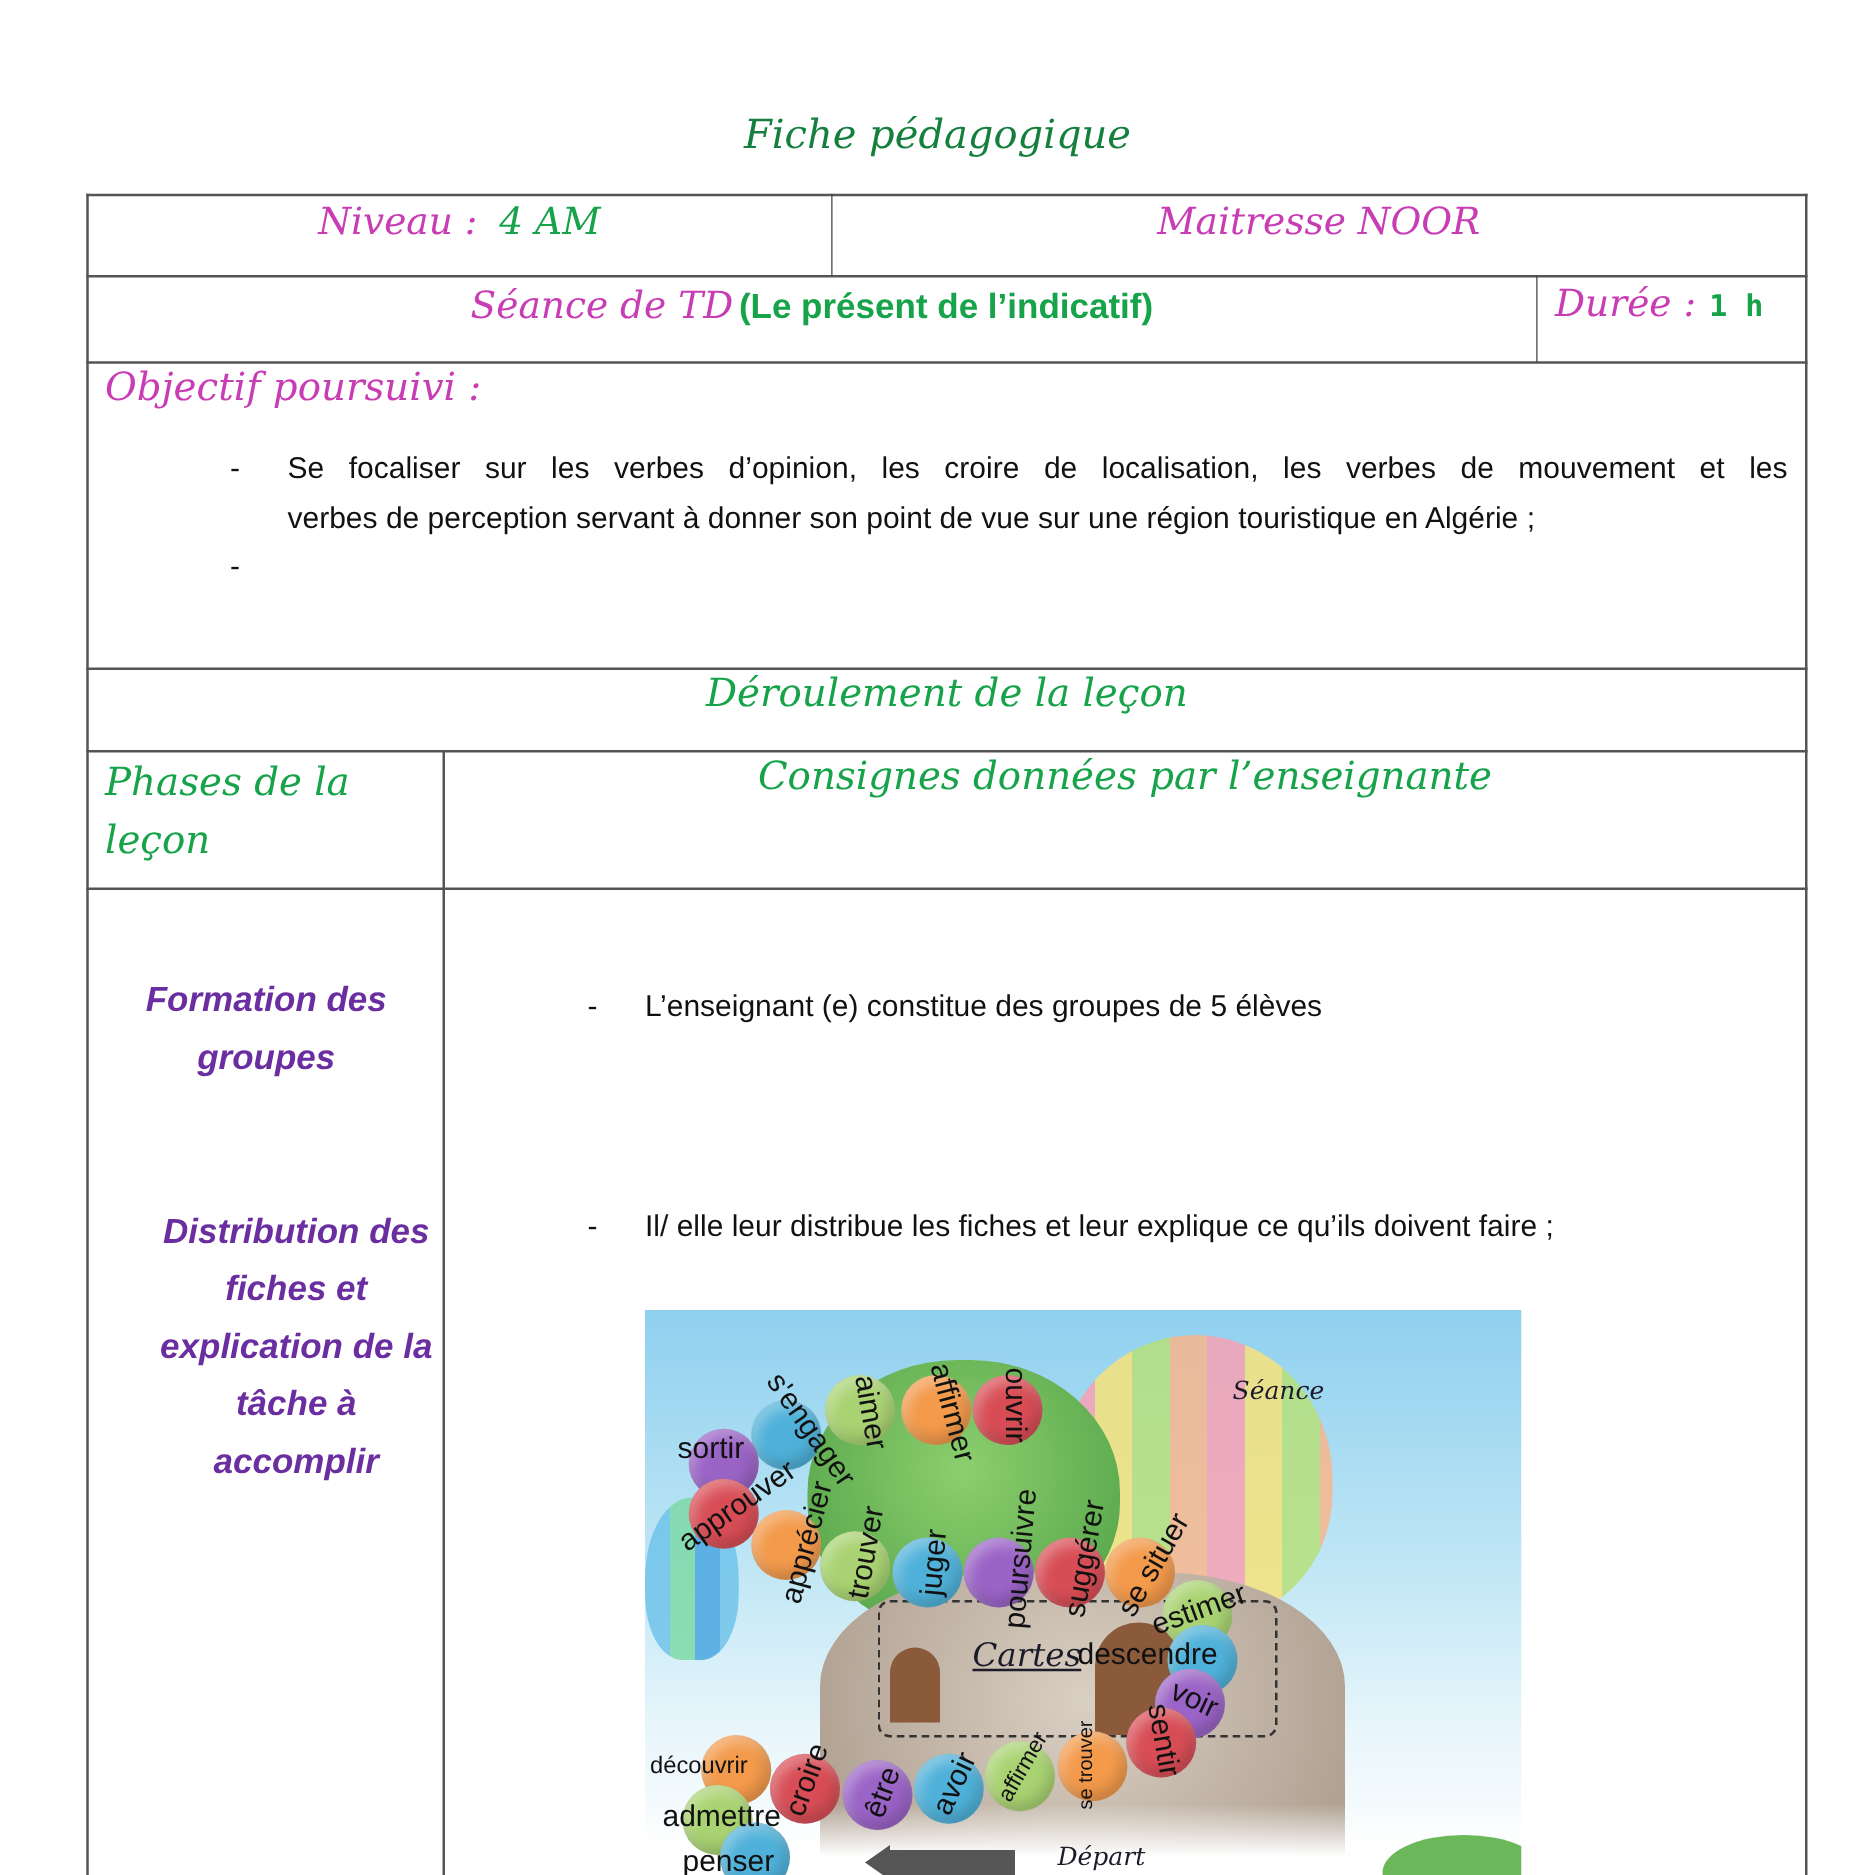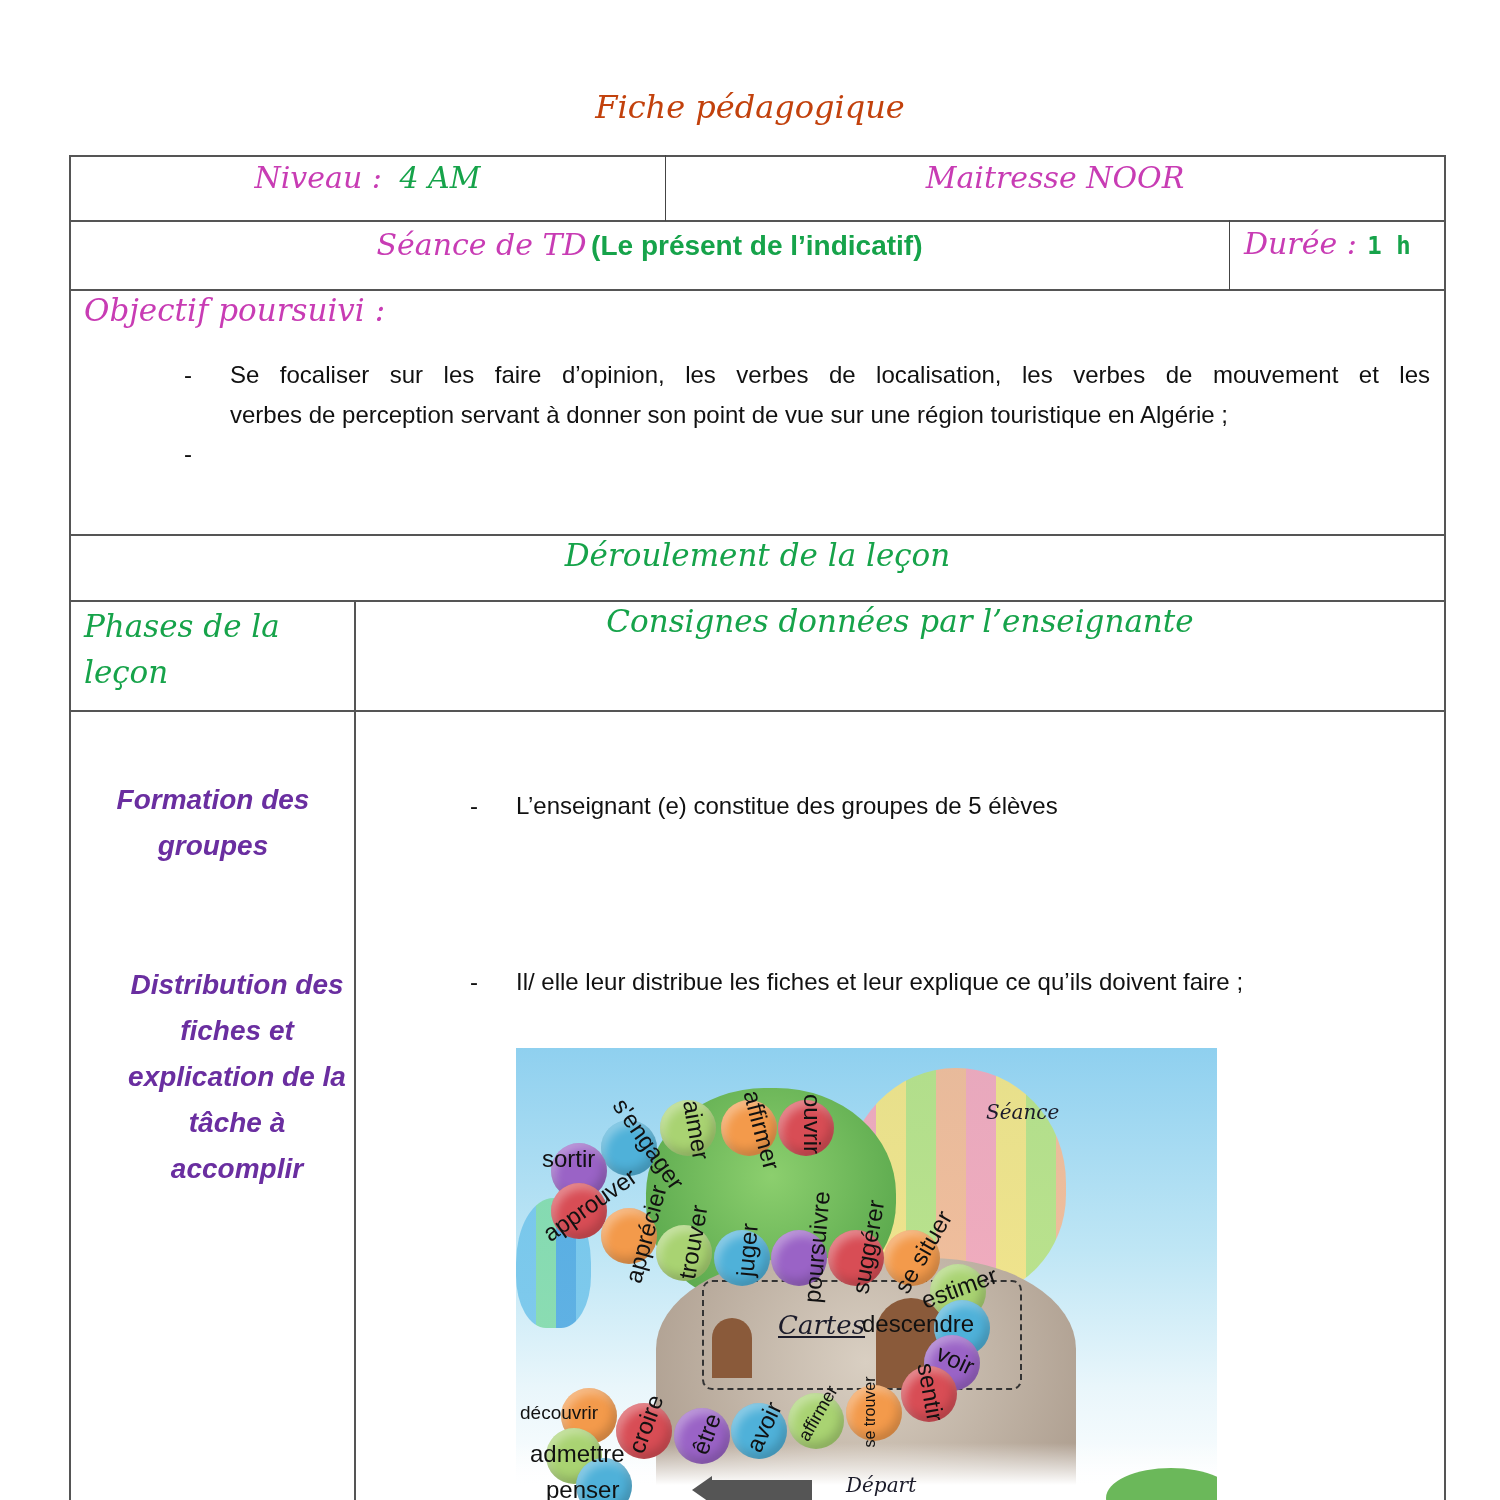--- a/index.html
+++ b/index.html
@@ -1,18 +1,18 @@
 <!DOCTYPE html>
 <html><head>
 <meta charset="utf-8">
 <style>
   html, body { margin:0; padding:0; background:#ffffff; }
   body { width:1500px; height:1500px; position:relative; overflow:hidden; font-family:"Liberation Sans", sans-serif; }
   .script { font-family:"DejaVu Serif", serif; font-style:italic; }
-  .doc-title { position:absolute; left:0; top:88px; width:1500px; text-align:center; font-size:32px; color:#c2410c; }
+  .doc-title { position:absolute; left:0; top:88px; width:1500px; text-align:center; font-size:32px; color:#15803d; }
   .line-h { position:absolute; height:2px; background:#555; }
   .line-v { position:absolute; width:2px; background:#555; }
   .cell-text { position:absolute; }
   .magenta { color:#c83cb4; }
   .green { color:#16a34a; }
   .body-text { font-family:"Liberation Sans", sans-serif; font-size:24px; color:#111; line-height:40px; }
   .bullet-row { position:absolute; display:flex; }
   .bullet-row .dash { width:46px; flex:none; }
   .phase { position:absolute; width:286px; text-align:center; font-family:"Liberation Sans", sans-serif; font-weight:bold; font-style:italic; font-size:28px; line-height:46px; color:#6a2ea0; }
   .board { position:absolute; left:516px; top:1048px; width:701px; height:452px; overflow:hidden;
@@ -57,21 +57,21 @@
 <div class="cell-text" style="left:1244px; top:226px; width:200px;">
   <span class="script magenta" style="font-size:30px;">Durée :</span>
   <span class="green" style="font-family:'DejaVu Sans Mono', monospace; font-weight:bold; font-size:24px; margin-left:6px;">1 h</span>
 </div>
 
 <div class="cell-text script magenta" style="left:84px; top:292px; font-size:31px;">Objectif poursuivi :</div>
 
 <div class="bullet-row body-text" style="left:184px; top:355px; width:1246px;">
   <span class="dash">-</span>
   <div style="flex:1;">
-    <div style="text-align:justify; text-align-last:justify;">Se focaliser sur les faire d’opinion, les verbes de localisation, les verbes de mouvement et les</div>
+    <div style="text-align:justify; text-align-last:justify;">Se focaliser sur les verbes d’opinion, les croire de localisation, les verbes de mouvement et les</div>
     <div>verbes de perception servant à donner son point de vue sur une région touristique en Algérie ;</div>
   </div>
 </div>
 <div class="bullet-row body-text" style="left:184px; top:434px; width:1246px;">
   <span class="dash">-</span>
 </div>
 
 <div class="cell-text script green" style="left:70px; top:537px; width:1375px; text-align:center; font-size:31px;">Déroulement de la leçon</div>
 
 <div class="cell-text script green" style="left:84px; top:603px; font-size:31px; line-height:46px;">

